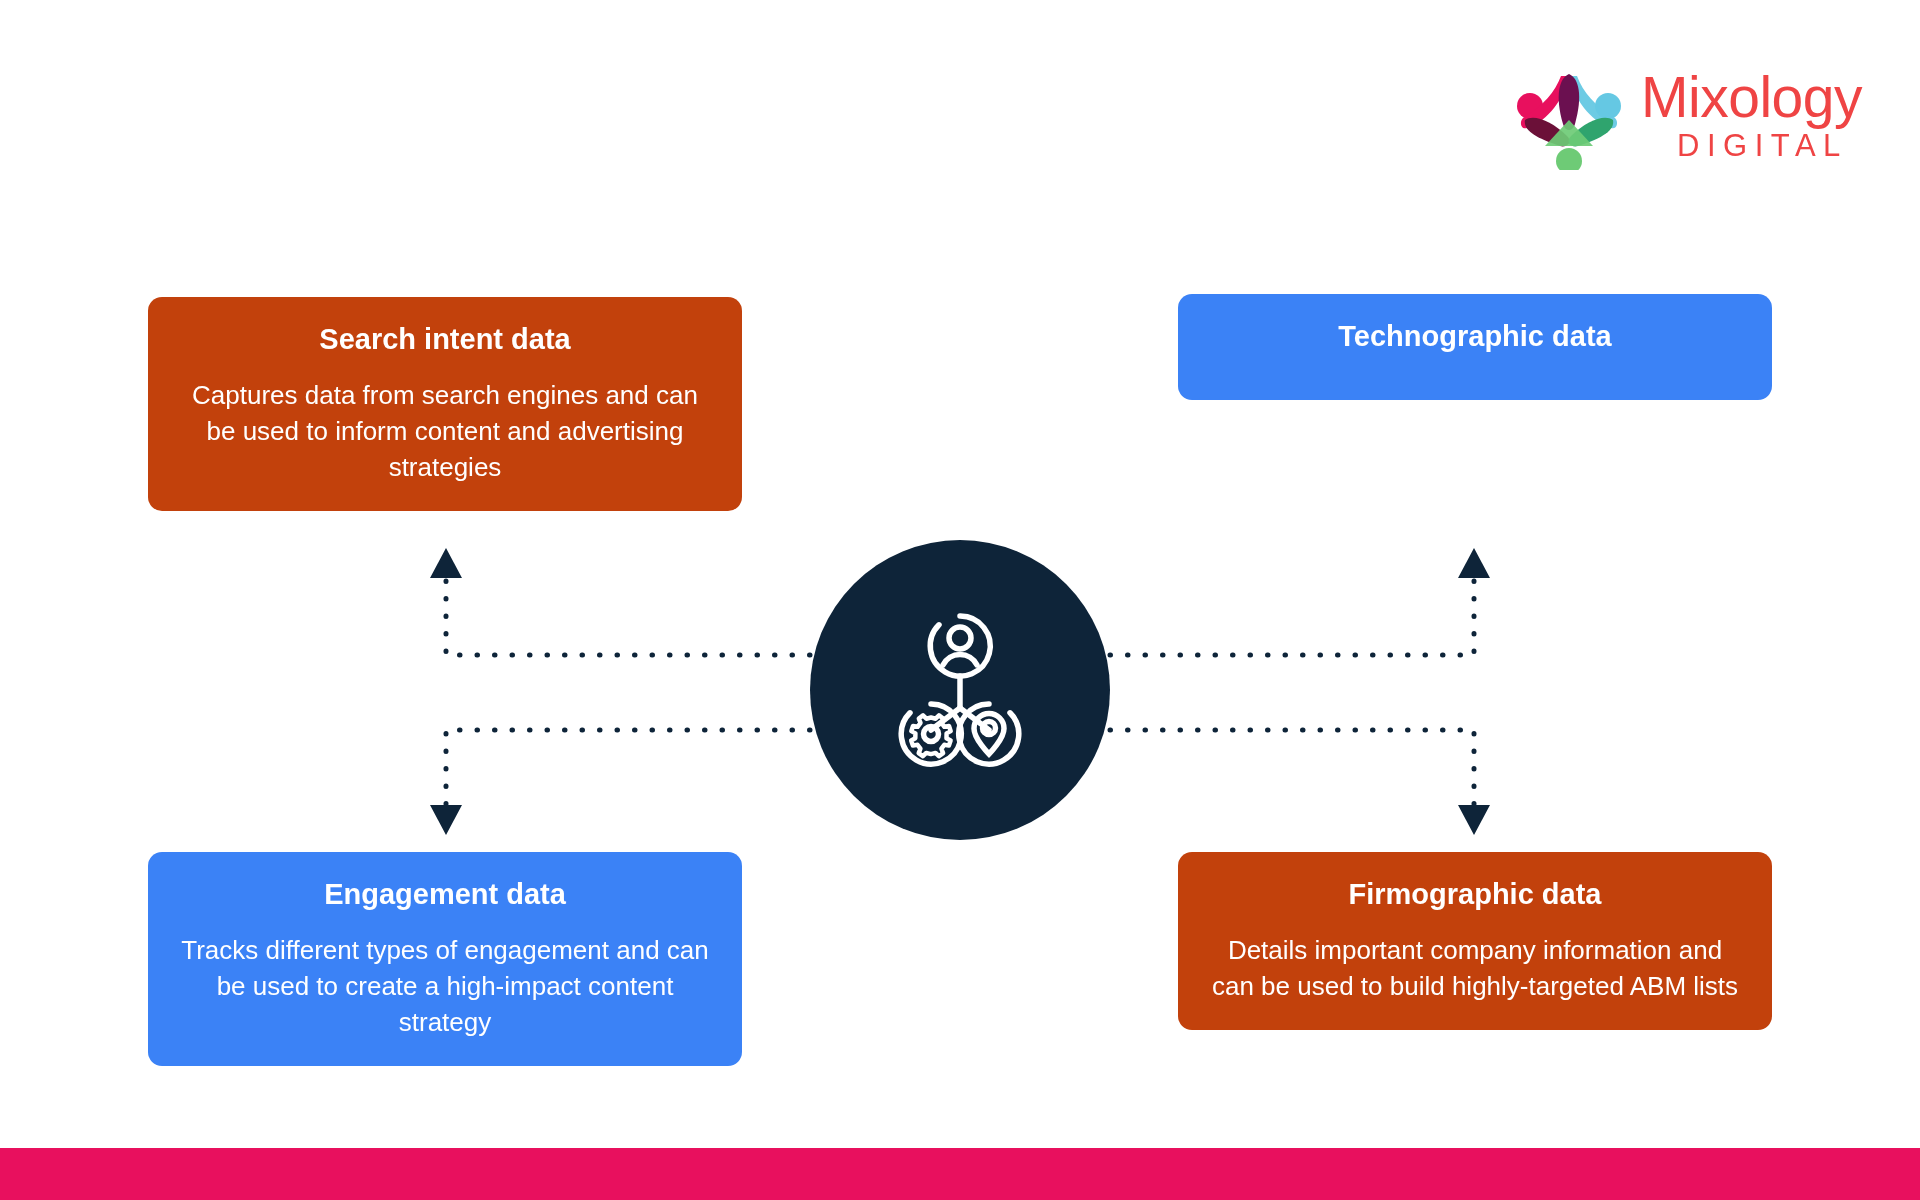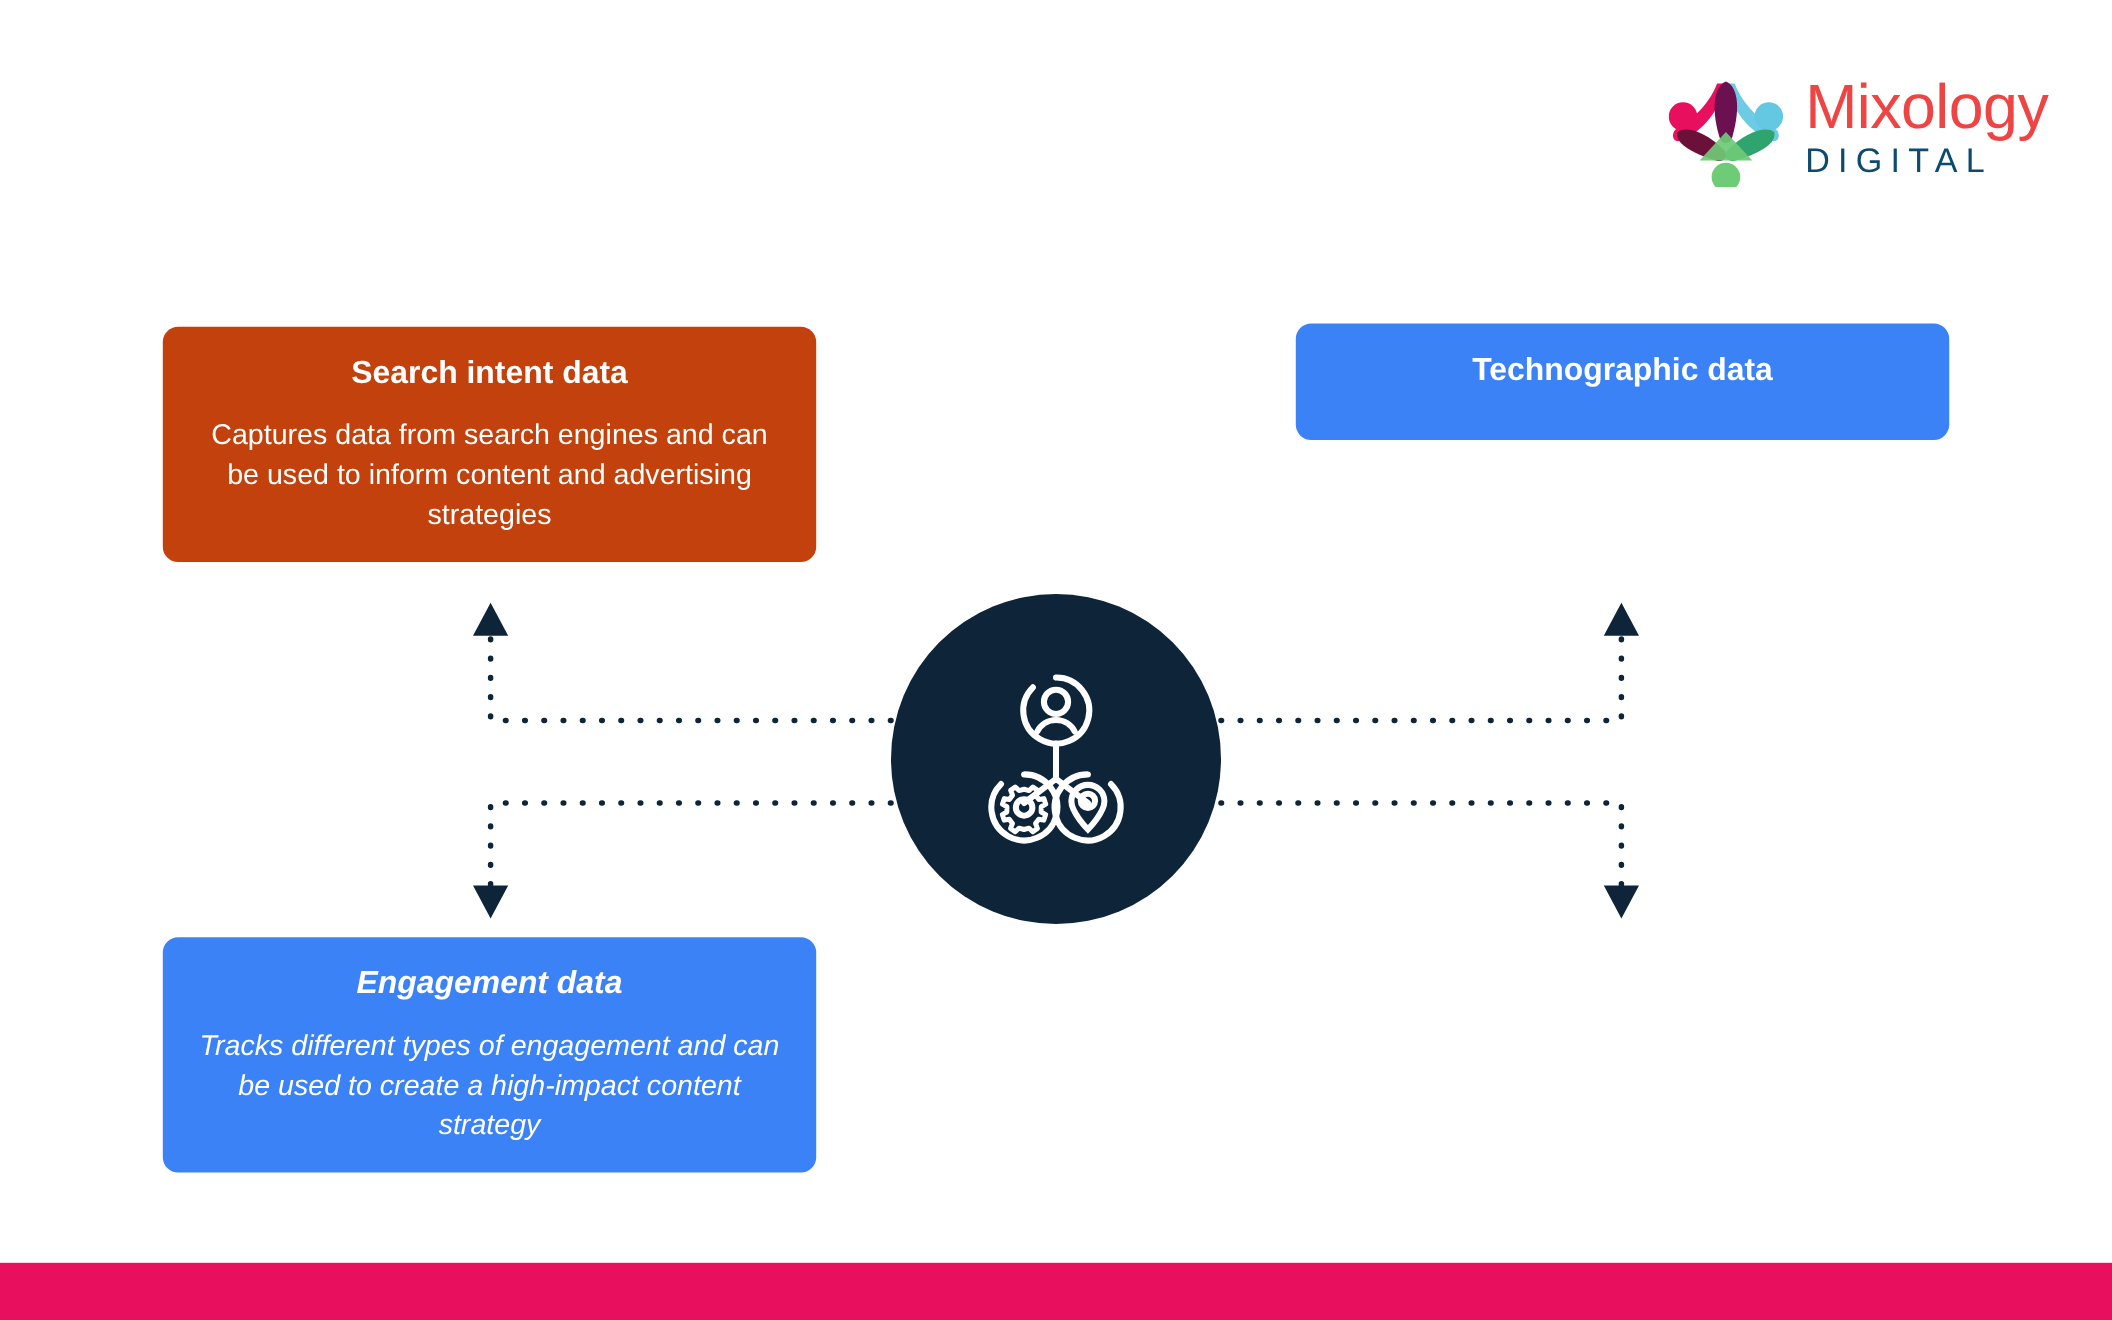--- a/index.html
+++ b/index.html
@@ -38,24 +38,25 @@
   .logo-words{display:flex;flex-direction:column;justify-content:center;line-height:1;}
   .logo-name{
     font-size:57px;
     font-weight:normal;
     color:#ef4444;
     letter-spacing:-0.5px;
     line-height:58px;
   }
   .logo-sub{
     font-size:31px;
-    color:#0c4a6e;
+    color:#ef4444;
     letter-spacing:7.5px;
     line-height:36px;
     margin-top:2px;
+    margin-left:36px;
   }
 
   
   .card{
     position:absolute;
     width:594px;
     box-sizing:border-box;
     border-radius:14px;
     padding:22px 30px 26px 30px;
     color:#ffffff;
@@ -70,21 +71,21 @@
     margin-bottom:18px;
   }
   .card-body{
     font-size:26px;
     line-height:36px;
     font-weight:400;
   }
 
   #card-tl{left:148px;  top:297px;}
   #card-tr{left:1178px; top:294px;}
-  #card-bl{left:148px;  top:852px;font-style:italic;}
+  #card-bl{left:148px;  top:852px;}
   #card-br{left:1178px; top:852px;}
 
   
   .hub{
     position:absolute;
     left:810px; top:540px;
     width:300px;height:300px;
     border-radius:50%;
     background:#0E2439;
   }
@@ -160,20 +161,24 @@
 
   <div class="card pink" id="card-tr">
     <div class="card-title">Technographic data</div>
   </div>
 
   <div class="card pink" id="card-bl">
     <div class="card-title">Engagement data</div>
     <div class="card-body">Tracks different types of engagement and can be used to create a high-impact content strategy</div>
   </div>
 
+  <div class="card green" id="card-br">
+    <div class="card-title">Firmographic data</div>
+    <div class="card-body">Details important company information and can be used to build highly-targeted ABM lists</div>
+  </div>
 
   <div class="hub">
     <svg width="190" height="180" viewBox="0 0 190 180">
       <g stroke="#ffffff" stroke-width="5.5" fill="none" stroke-linecap="round">
 
         <path d="M95 76 L95 108"></path>
         <path d="M95 108 L66 130"></path>
         <path d="M95 108 L124 130"></path>
 
         <path d="M95 16 a30 30 0 1 1 -21 8.8" stroke-linecap="round"></path>

